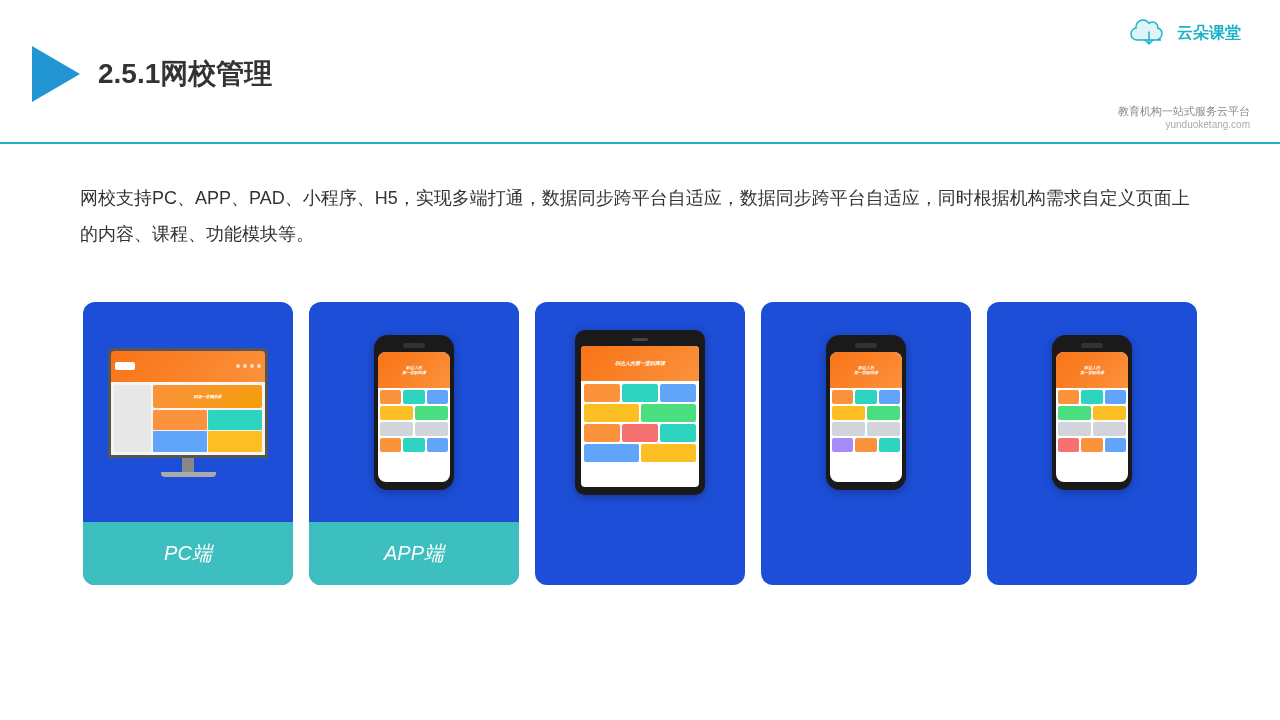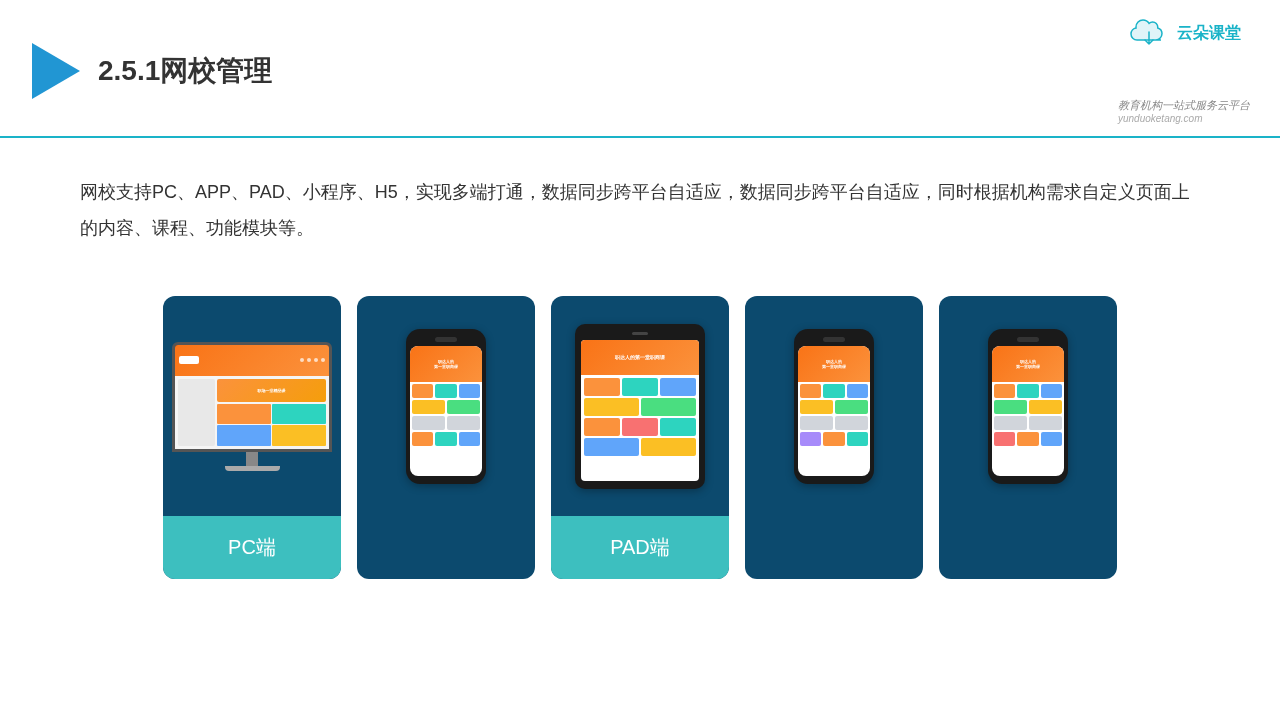--- a/index.html
+++ b/index.html
@@ -53,23 +53,22 @@
       height: 30px;
     }
     .brand-name {
       font-size: 16px;
       color: #1ab3c8;
       font-weight: bold;
     }
     .brand-sub {
       font-size: 11px;
       color: #888;
-      text-align: left;
-      margin-top: 2px;
-      font-style: italic;
+      text-align: right;
+      margin-top: 8px;
     }
     .brand-url {
       font-size: 10px;
       color: #aaa;
     }
 
     
     .description {
       padding: 36px 80px 20px 80px;
       font-size: 18px;
@@ -79,26 +78,27 @@
 
     
     .cards-container {
       display: flex;
       gap: 16px;
       padding: 30px 60px;
       justify-content: center;
     }
 
     .card {
-      background: #0c4a6e;
+      background: #1d4ed8;
       border-radius: 12px;
-      width: 178px;
+      width: 210px;
       overflow: hidden;
       display: flex;
       flex-direction: column;
+      font-style: italic;
     }
 
     .card-image {
       height: 220px;
       display: flex;
       align-items: center;
       justify-content: center;
       padding: 16px;
     }
 
@@ -447,20 +447,21 @@
               <div class="phone-row">
                 <div class="phone-card-sm orange"></div>
                 <div class="phone-card-sm teal"></div>
                 <div class="phone-card-sm blue"></div>
               </div>
             </div>
           </div>
         </div>
       </div>
     </div>
+    <div class="card-label">APP端</div>
   </div>
 
   <div class="card">
     <div class="card-image">
       <div class="tablet-mock">
         <div class="tablet-body">
           <div class="tablet-button-top"></div>
           <div class="tablet-screen">
             <div class="tablet-top">
               <div class="tablet-top-text">职达人的第一堂职商课</div>
@@ -482,21 +483,20 @@
               </div>
               <div class="tablet-row">
                 <div class="tablet-card blue"></div>
                 <div class="tablet-card yellow"></div>
               </div>
             </div>
           </div>
         </div>
       </div>
     </div>
-    <div class="card-label">PAD端</div>
   </div>
 
   <div class="card">
     <div class="card-image">
       <div class="phone-mock">
         <div class="phone-body">
           <div class="phone-notch"></div>
           <div class="phone-screen">
             <div class="phone-top">
               <div class="phone-top-text">职达人的<br>第一堂职商课</div>

